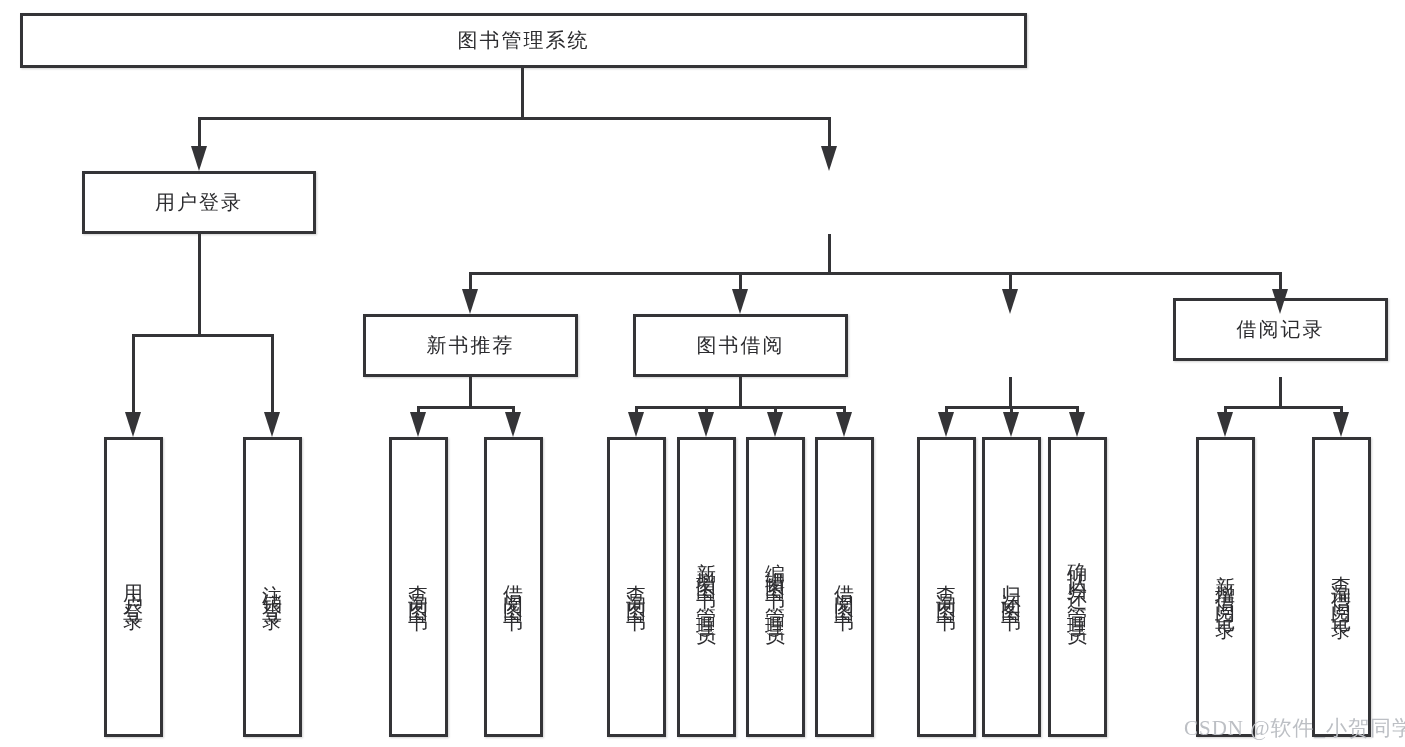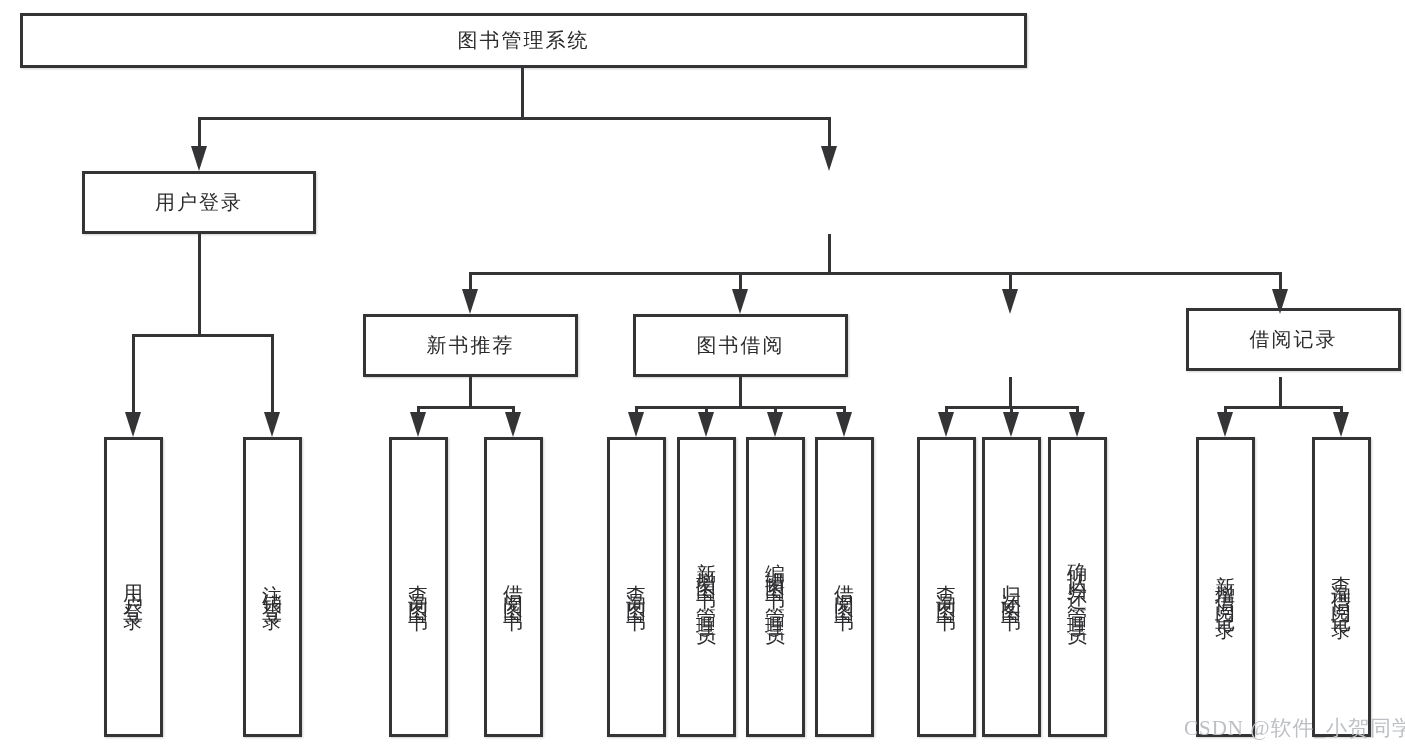--- a/index.html
+++ b/index.html
@@ -62,21 +62,21 @@
   <div class="node" style="left:20px;top:13px;width:1007px;height:55px;">图书管理系统</div>
 
   <div class="node" style="left:82px;top:171px;width:234px;height:63px;">用户登录</div>
 
 
   <div class="node" style="left:363px;top:314px;width:215px;height:63px;">新书推荐</div>
 
   <div class="node" style="left:633px;top:314px;width:215px;height:63px;">图书借阅</div>
 
 
-  <div class="node" style="left:1173px;top:308px;width:215px;height:63px;margin-left:13px;">借阅记录</div>
+  <div class="node" style="left:1173px;top:298px;width:215px;height:63px;">借阅记录</div>
 
   <div class="node leaf" style="left:104px;top:437px;width:59px;height:300px;">用户登录</div>
   <div class="node leaf" style="left:243px;top:437px;width:59px;height:300px;">注销登录</div>
 
   <div class="node leaf" style="left:389px;top:437px;width:59px;height:300px;">查询图书</div>
   <div class="node leaf" style="left:484px;top:437px;width:59px;height:300px;">借阅图书</div>
 
   <div class="node leaf" style="left:607px;top:437px;width:59px;height:300px;">查询图书</div>
   <div class="node leaf" style="left:677px;top:437px;width:59px;height:300px;">新增图书（管理员）</div>
   <div class="node leaf" style="left:746px;top:437px;width:59px;height:300px;">编辑图书（管理员）</div>

